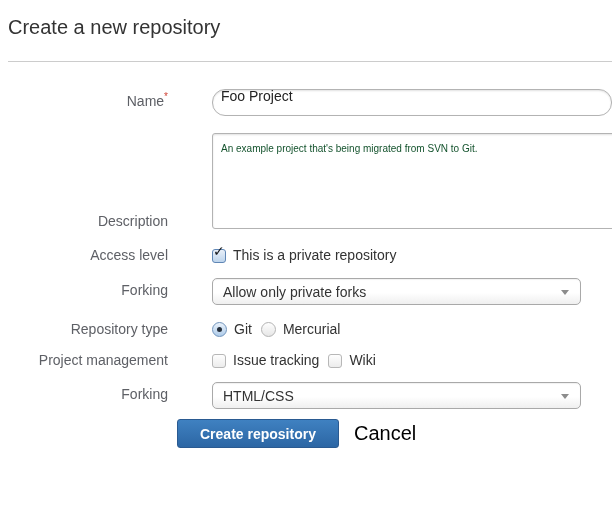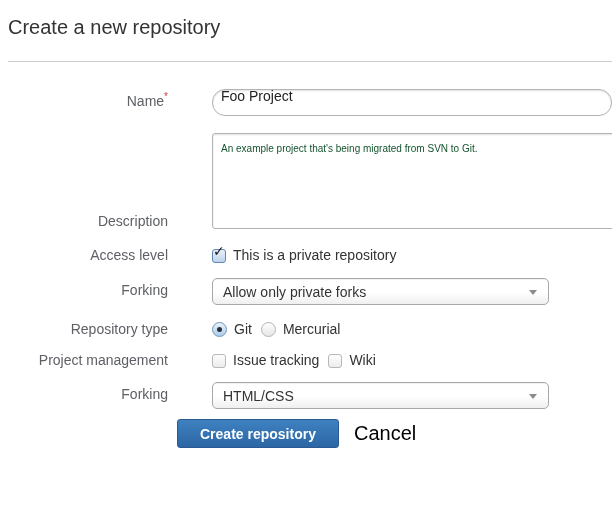--- a/index.html
+++ b/index.html
@@ -86,21 +86,21 @@
   }
   .radio .dot{
     width:5px;height:5px;border-radius:50%;background:#26303c;display:none;
   }
   .radio.selected .dot{display:block;}
   
   .row-forking{margin-bottom:16px;}
   .row-lang{margin-bottom:10px;}
   .row-forking .field-label,.row-lang .field-label{line-height:29px;}
   .select{
-    position:relative;width:337px;height:27px;box-sizing:border-box;
+    position:relative;width:369px;height:27px;box-sizing:border-box;
     border:1px solid #a9a9a9;border-radius:5px;
     background:linear-gradient(#ffffff 55%,#efefef);
     display:flex;align-items:center;
     padding:0 26px 0 10px;cursor:default;
     box-shadow:inset 0 1px 1px rgba(0,0,0,.06);
   }
   .select .select-value{color:#333;white-space:nowrap;}
   .select .arrow{
     position:absolute;right:11px;top:11px;width:0;height:0;
     border-left:4px solid transparent;border-right:4px solid transparent;

